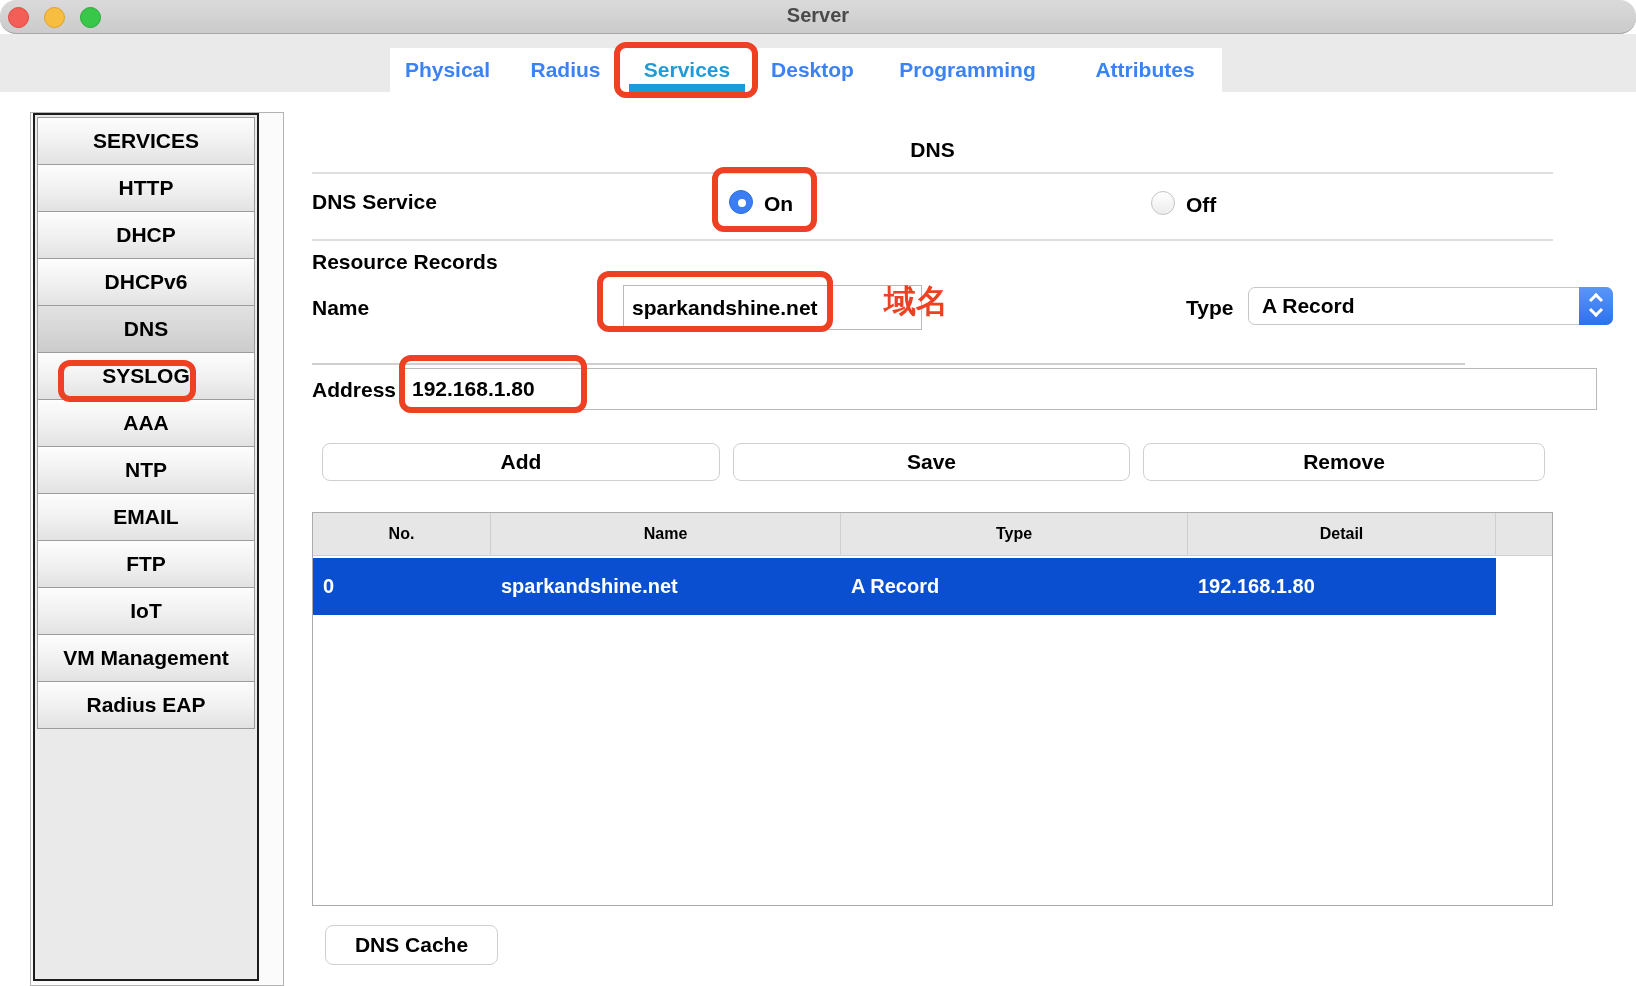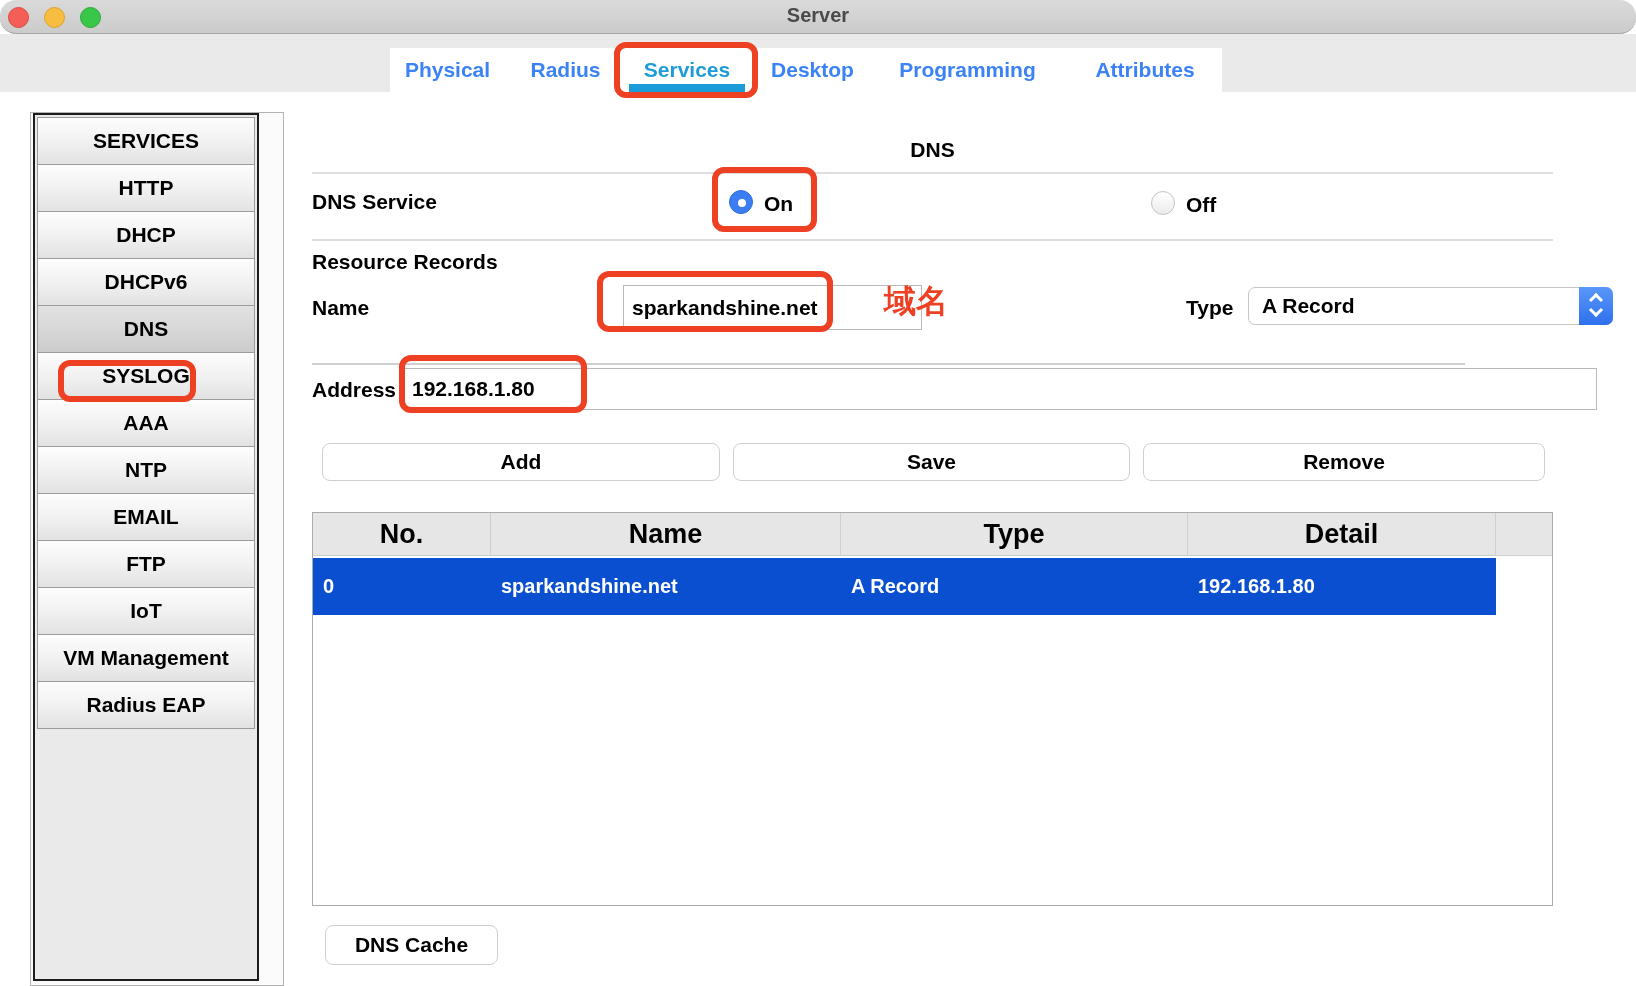--- a/index.html
+++ b/index.html
@@ -62,21 +62,21 @@
   .chev.down { top:18px; transform:rotate(225deg); }
 
   .btn { position:absolute; height:38px; line-height:36px; text-align:center; background:#fff;
     border:1px solid #cfcfcf; border-radius:8px; font-size:21px; font-weight:700; cursor:default; }
 
   
   .rr-table { position:absolute; left:312px; top:512px; width:1241px; height:394px;
     border:1px solid #ababab; background:#fff; }
   .rr-head { display:flex; height:43px; background:#e6e6e6; border-bottom:1px solid #cfcfcf; }
   .rr-head .hcell { border-right:1px solid #cfcfcf; text-align:center; line-height:42px;
-    font-size:27px; font-weight:700; }
+    font-size:16px; font-weight:700; }
   .rr-head .hcell:last-child { border-right:none; }
   .rr-row { display:flex; margin-top:2px; height:57px; width:1183px; background:#0a4fd0;
     color:#fff; cursor:default; }
   .rr-row .cell { line-height:57px; font-size:20px; font-weight:700; padding-left:10px;
     white-space:nowrap; overflow:hidden; }
   .w0 { width:178px; } .w1 { width:350px; } .w2 { width:347px; } .w3 { width:308px; }
   .wspacer { flex:1; }
 
   
   .redbox { position:absolute; border:6px solid #ee4023; border-radius:12px; pointer-events:none; }

